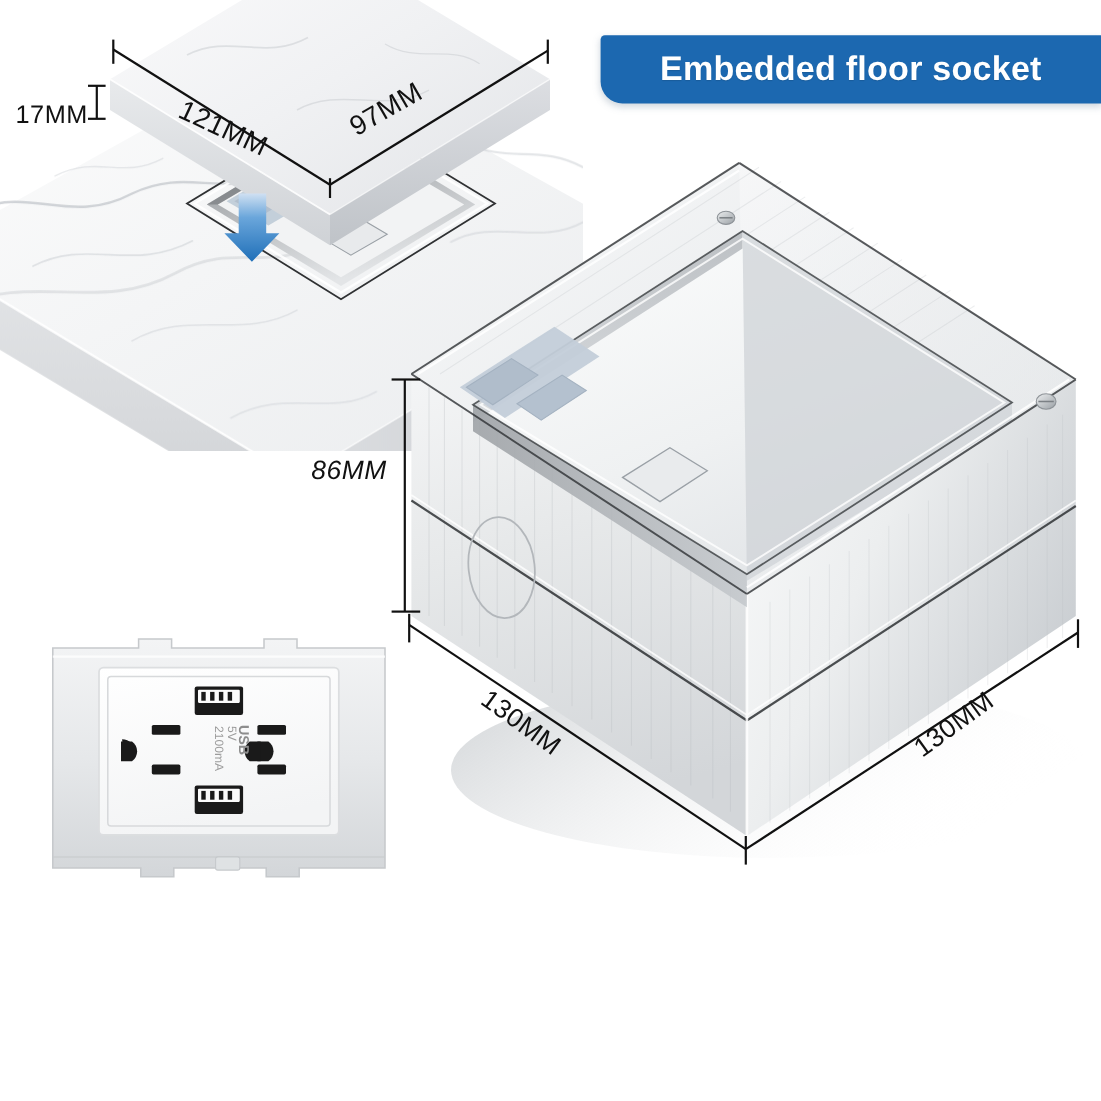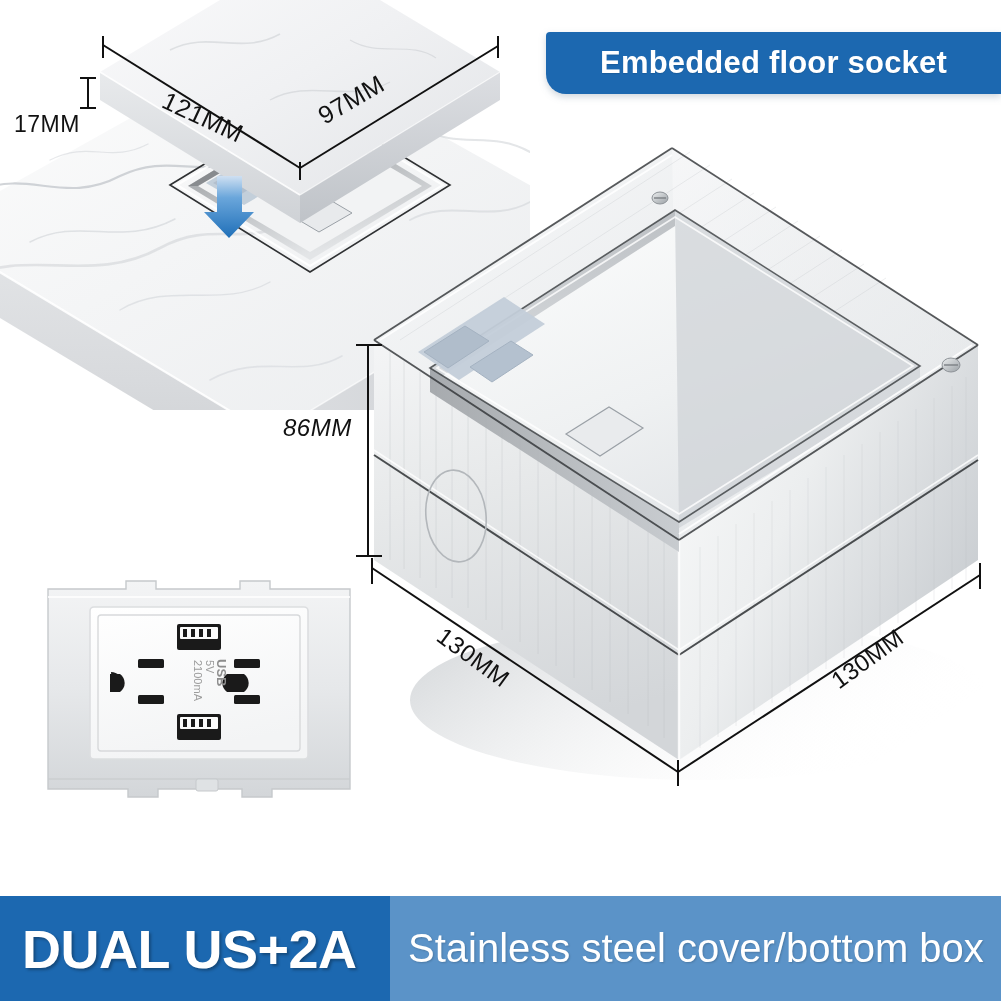--- a/index.html
+++ b/index.html
@@ -57,21 +57,21 @@
 
   
   .scene{ position:absolute; inset:0; width:1001px; height:1001px; z-index:10; pointer-events:none;}
   .scene svg{ width:1001px; height:1001px; display:block; }
 
   
   .dim{
     position:absolute; font-family:"Liberation Sans", sans-serif;
     color:#111; font-size:23px; letter-spacing:.5px; white-space:nowrap; z-index:30;
   }
-  .dim-17{ left:14px; top:111px; font-size:23px; }
+  .dim-17{ left:14px; top:91px; font-size:23px; }
   .dim-121{ left:170px; top:86px; transform:rotate(25deg); transform-origin:left top; font-size:25px;}
   .dim-97{ left:313px; top:105px; transform:rotate(-30deg); transform-origin:left top; font-size:25px;}
   .dim-86{ left:283px; top:414px; font-size:24px;font-style:italic;}
   .dim-130a{ left:448px; top:622px; transform:rotate(36deg); transform-origin:left top; font-size:24px;}
   .dim-130b{ left:826px; top:672px; transform:rotate(-36deg); transform-origin:left top; font-size:24px;}
 
   
   .socket{
     position:absolute; left:38px; top:571px; width:345px; height:253px; z-index:25;
   }
@@ -463,22 +463,14 @@
   </div>
 
   <div class="usb-label usb-l1">USB</div>
   <div class="usb-label usb-l2">5V</div>
   <div class="usb-label usb-l3">2100mA</div>
 
   <div class="top-banner">
     <span class="txt">Embedded floor socket</span>
   </div>
 
-  <div class="bottom-banner">
-    <div class="bb-left">
-      <span class="txt">DUAL US+2A</span>
-    </div>
-    <div class="bb-right">
-      <span class="txt">Stainless steel cover/bottom box</span>
-    </div>
-  </div>
 
 </div>
 
 </body></html>

